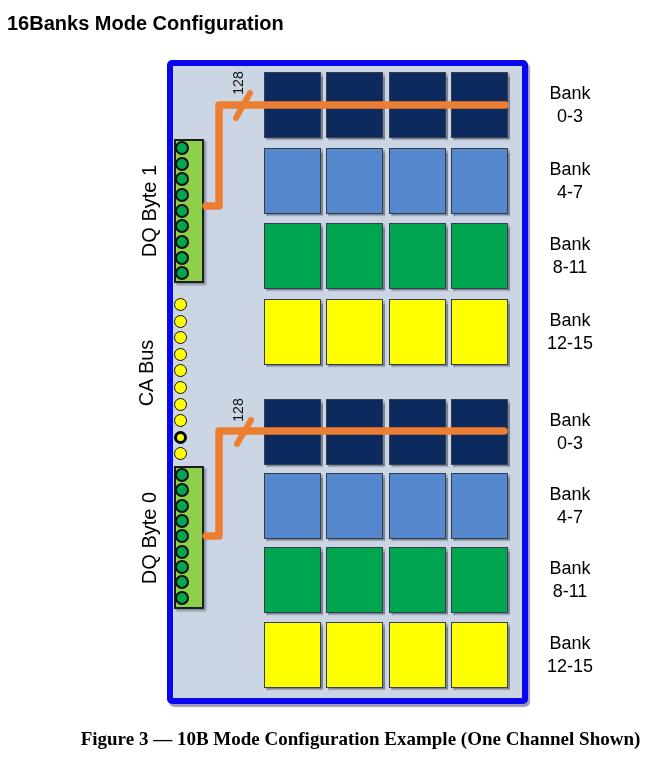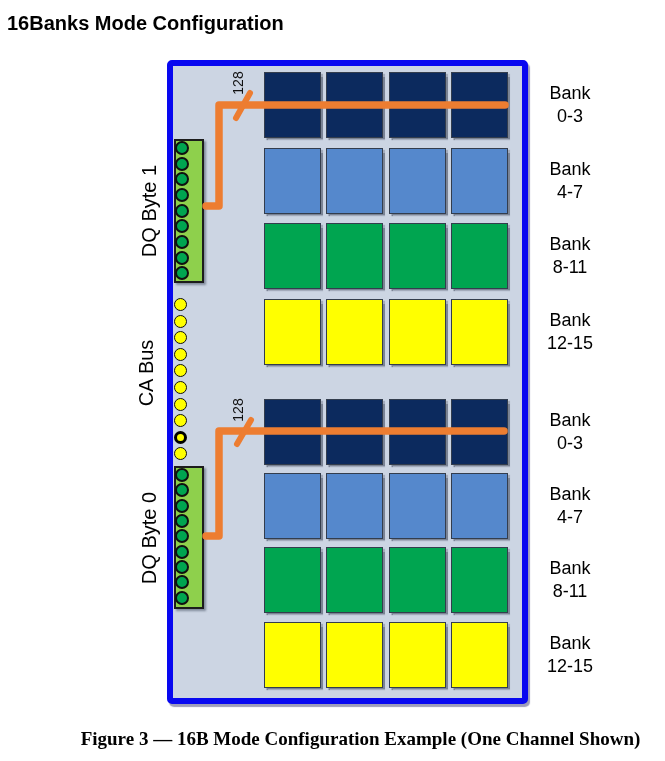--- a/index.html
+++ b/index.html
@@ -163,13 +163,13 @@
 <div class="bus-width" style="left:218px;top:75px;">128</div>
 <div class="bus-width" style="left:218px;top:402px;">128</div>
 
 <svg id="wires" width="665" height="761">
   <path d="M505 105 H219 V206 H206" stroke-width="7.5" stroke-linejoin="round" stroke-linecap="round"></path>
   <line x1="236" y1="118" x2="250" y2="93" stroke-width="6" stroke-linecap="round"></line>
   <path d="M504 431 H219 V536 H206" stroke-width="7.5" stroke-linejoin="round" stroke-linecap="round"></path>
   <line x1="237" y1="444" x2="251" y2="420" stroke-width="6" stroke-linecap="round"></line>
 </svg>
 
-<div class="abs" id="figure-caption">Figure 3 — 16B Mode Configuration Example (One Channel Shown)</div>
+<div class="abs" id="figure-caption">Figure 3 — 10B Mode Configuration Example (One Channel Shown)</div>
 
 </body></html>

